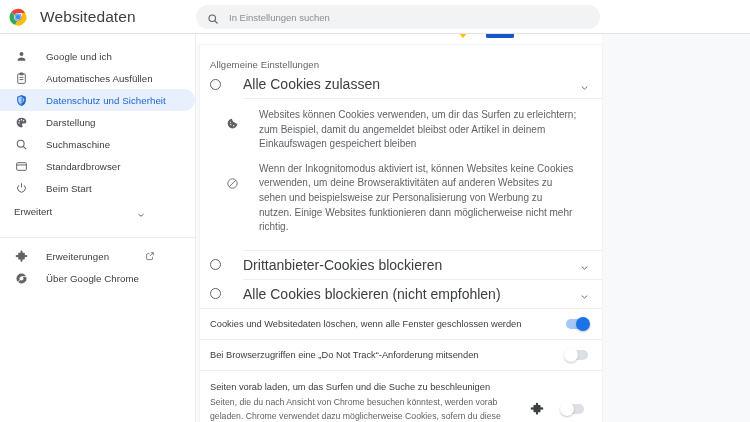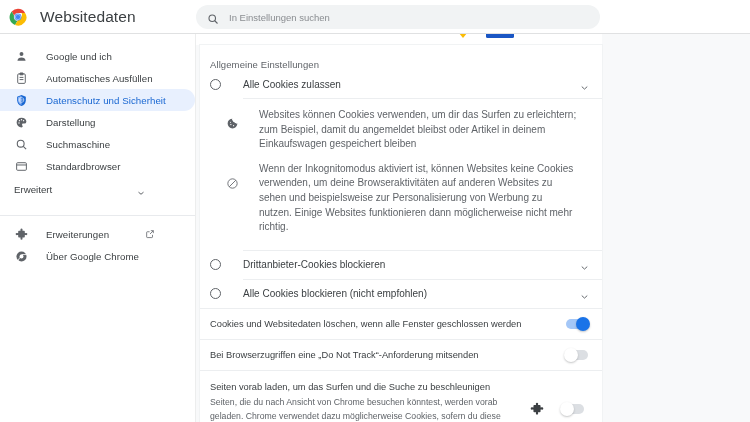--- a/index.html
+++ b/index.html
@@ -152,21 +152,21 @@
     flex: 0 0 auto; position: relative;
   }
   .radio.checked { border-color: #1a73e8; }
   .radio.checked::after {
     content: ''; position: absolute;
     left: 2px; top: 2px; width: 5px; height: 5px;
     border-radius: 50%; background: #1a73e8;
   }
   .radio-label {
     margin-left: 22px;
-    font-size: 10px; color: #3c4043;
+    font-size: 14px; color: #3c4043;
     flex: 1 1 auto;
     white-space: nowrap;
   }
   .row-sep {
     height: 1px; background: #eceef0;
     margin-left: 43px; margin-right: 0;
   }
   .chev { width: 11px; height: 11px; flex: 0 0 auto; }
 
   
@@ -331,20 +331,29 @@
     <div class="nav-item">
       <span class="nav-ico">
         <svg viewBox="0 0 24 24" width="13" height="13" fill="none" stroke="#5f6368" stroke-width="1.8">
           <rect x="3" y="5" width="18" height="14" rx="1.8"></rect>
             <line x1="3" y1="9.2" x2="21" y2="9.2"></line>
         </svg>
       </span>
       <span class="nav-label">Standardbrowser</span>
     </div>
 
+    <div class="nav-item">
+      <span class="nav-ico">
+        <svg viewBox="0 0 24 24" width="13" height="13" fill="none" stroke="#5f6368" stroke-width="1.8">
+          <path d="M7 6.2a7.2 7.2 0 1 0 10 0"></path>
+            <line x1="12" y1="2.4" x2="12" y2="10"></line>
+        </svg>
+      </span>
+      <span class="nav-label">Beim Start</span>
+    </div>
 
     <div class="nav-gap"></div>
 
     <div class="adv-row">
       <span class="adv-label">Erweitert</span>
       <span class="adv-chev">
         <svg viewBox="0 0 24 24" width="10" height="10" fill="none" stroke="#5f6368" stroke-width="2.4">
           <polyline points="6,10 12,15 18,10"></polyline>
         </svg>
       </span>

